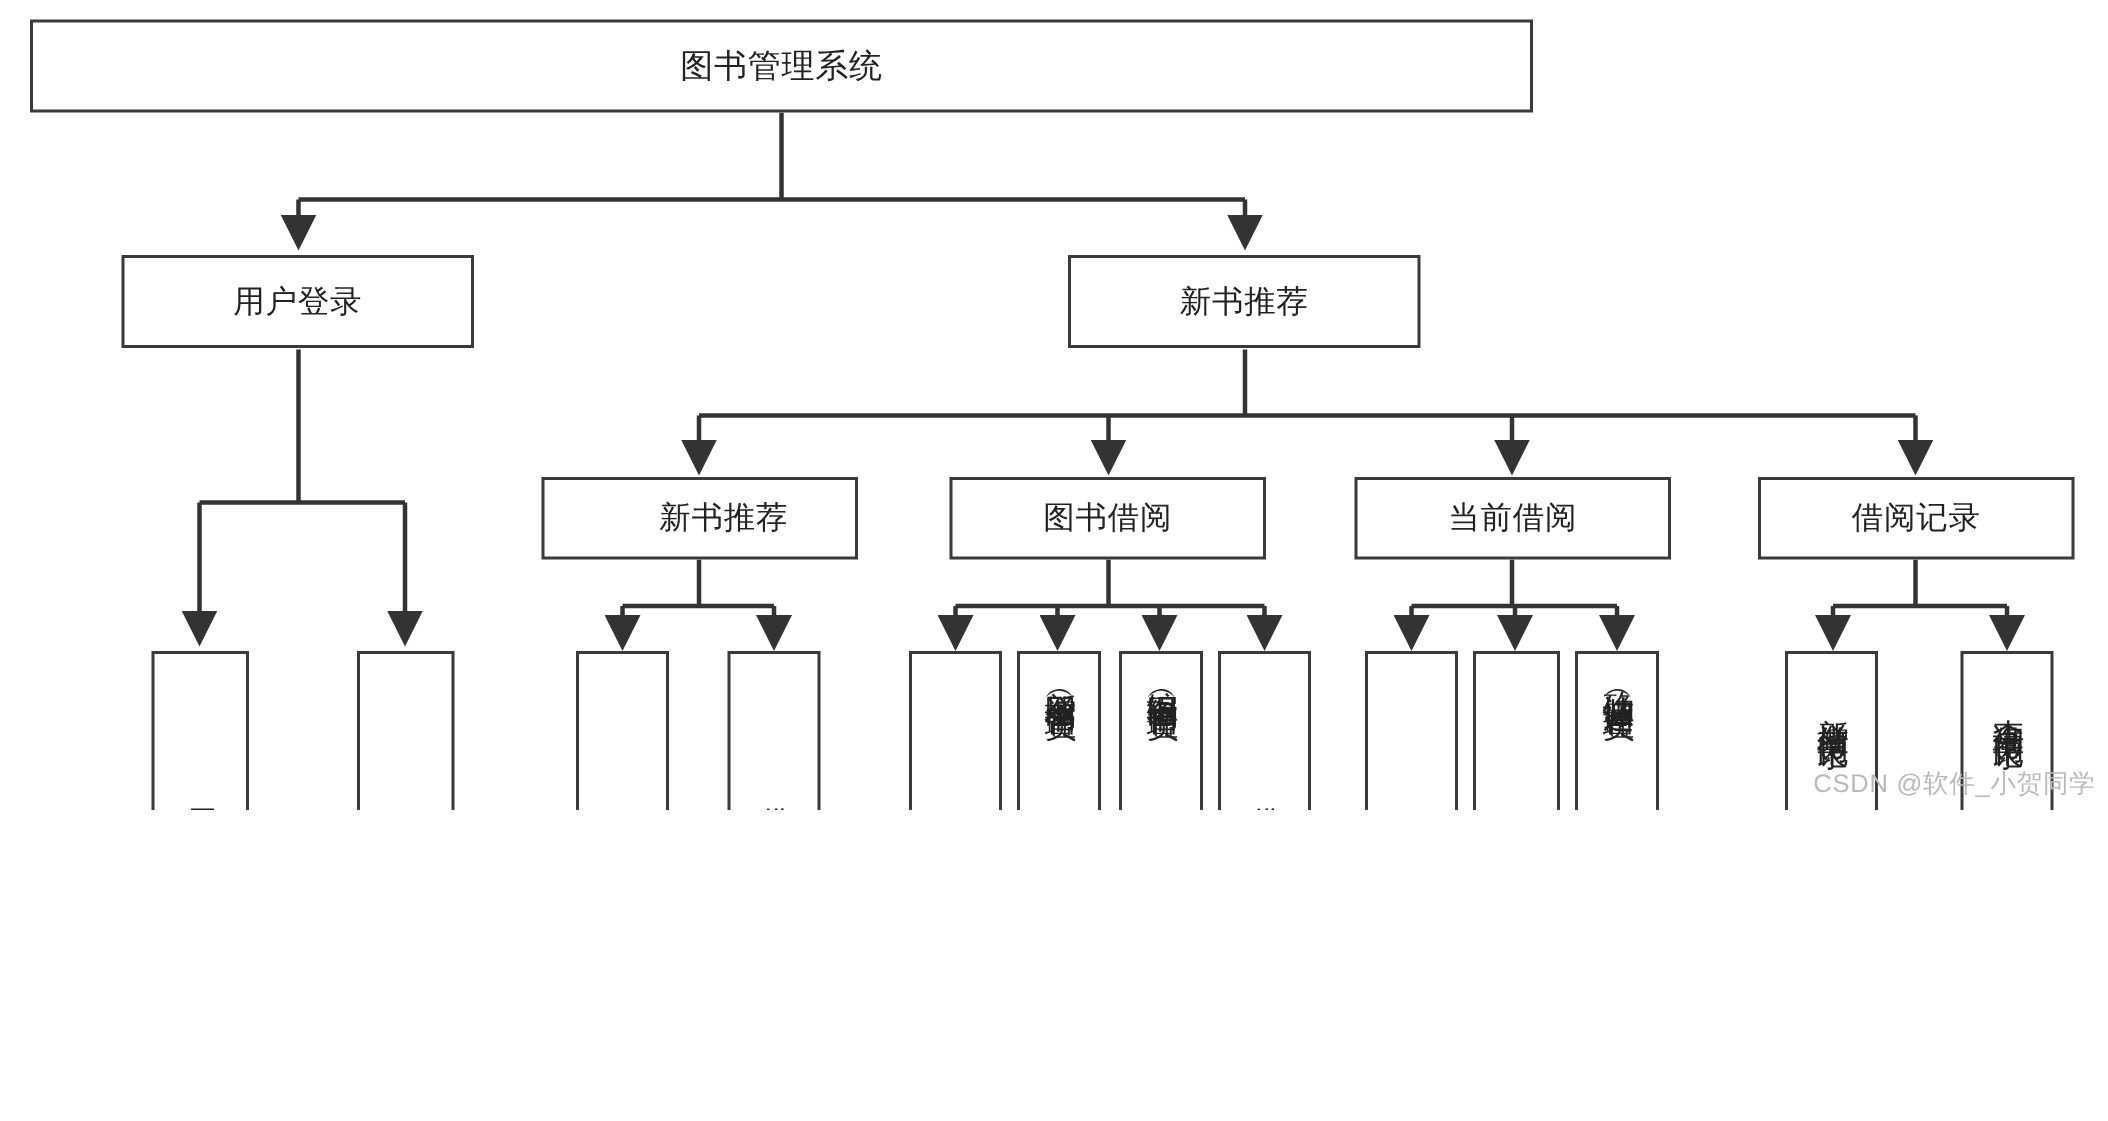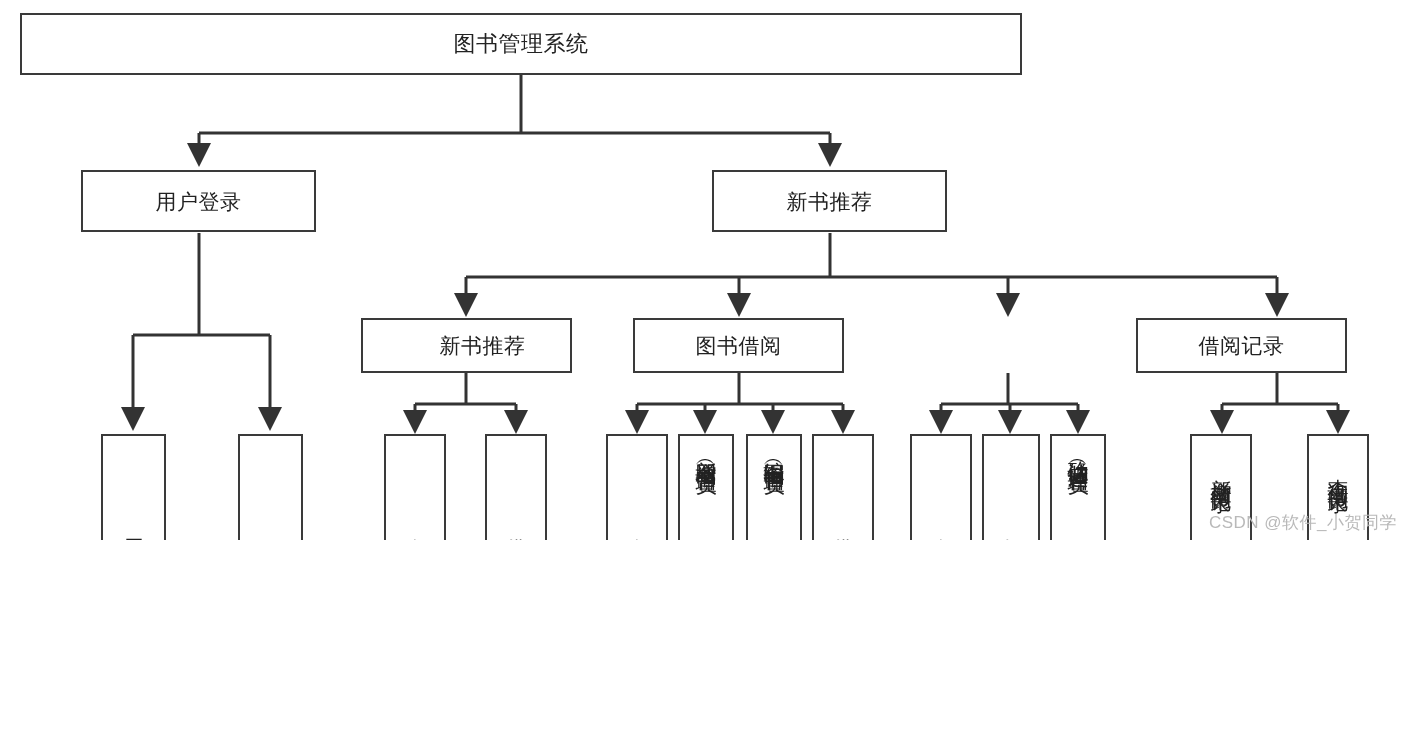--- a/index.html
+++ b/index.html
@@ -149,22 +149,25 @@
   </div>
 
   <div class="node horiz" style="left:361px; top:318px; width:211px; height:55px;padding-left:32px;">
     <span class="lbl">新书推荐</span>
   </div>
 
   <div class="node horiz" style="left:633px; top:318px; width:211px; height:55px;">
     <span class="lbl">图书借阅</span>
   </div>
 
-
-  <div class="node horiz" style="left:1136px; top:318px; width:211px; height:55px;">
+  <div class="node horiz" style="left:903px; top:318px; width:211px; height:55px;">
+    <span class="lbl">当前借阅</span>
+  </div>
+
+  <div class="node horiz" style="left:1172px; top:318px; width:211px; height:55px;">
     <span class="lbl">借阅记录</span>
   </div>
 
   <div class="node vert mid" style="left:101px; top:434px; width:65px; height:301px;">
     <span class="lbl">用户登录</span>
   </div>
 
   <div class="node vert mid" style="left:238px; top:434px; width:65px; height:301px;">
     <span class="lbl">注销登录</span>
   </div>

